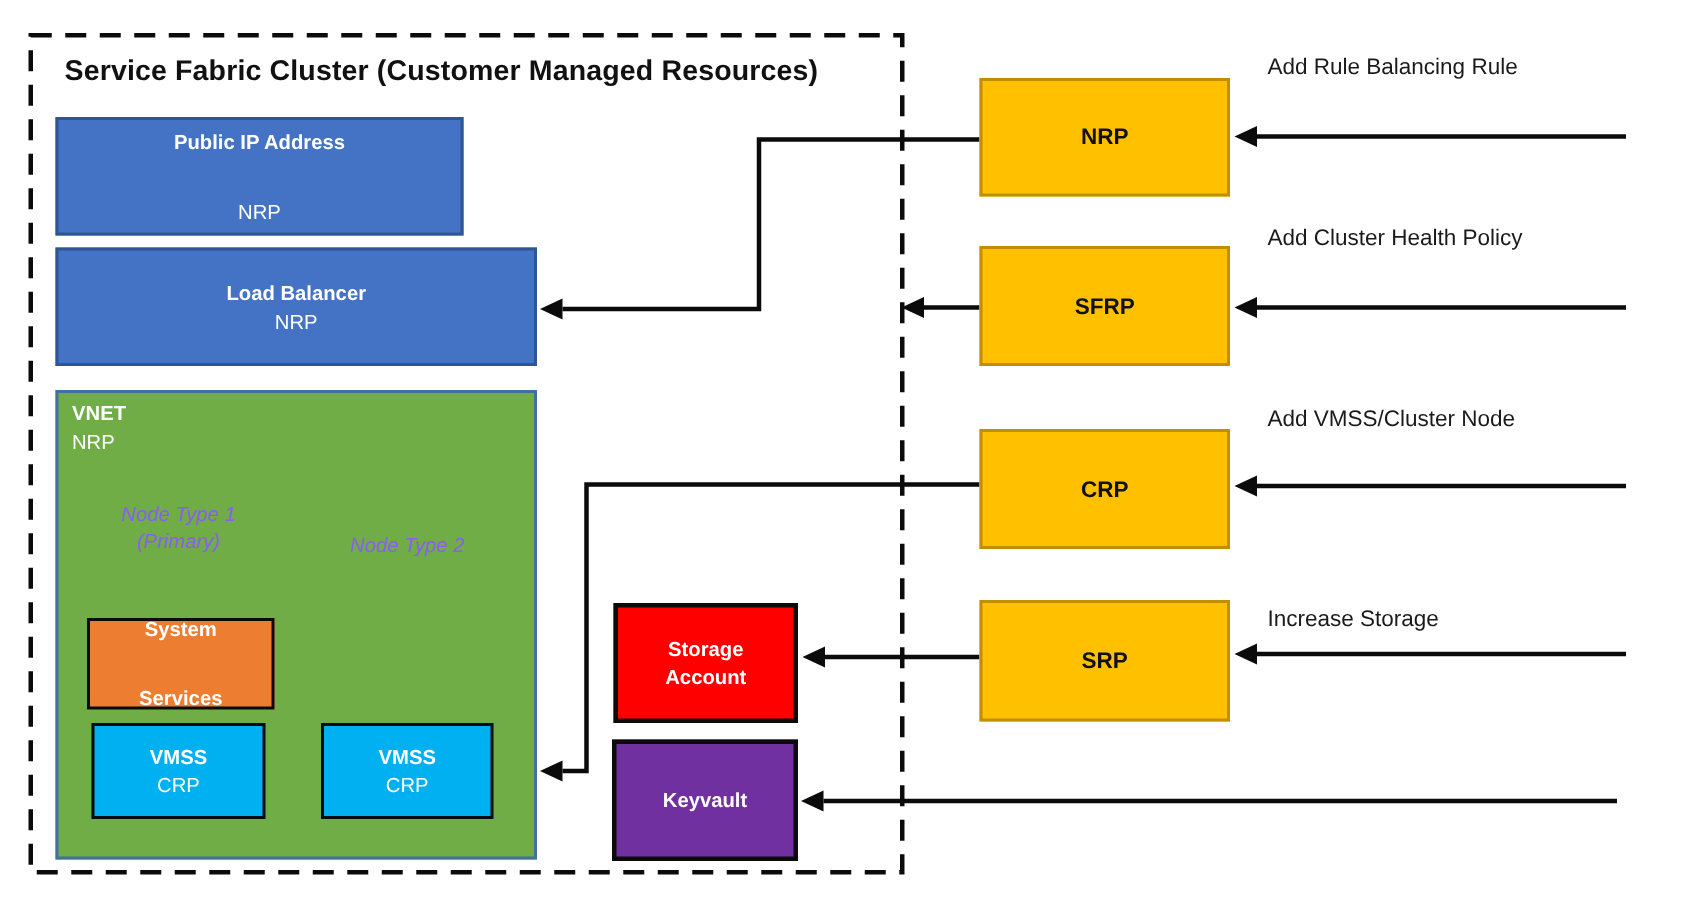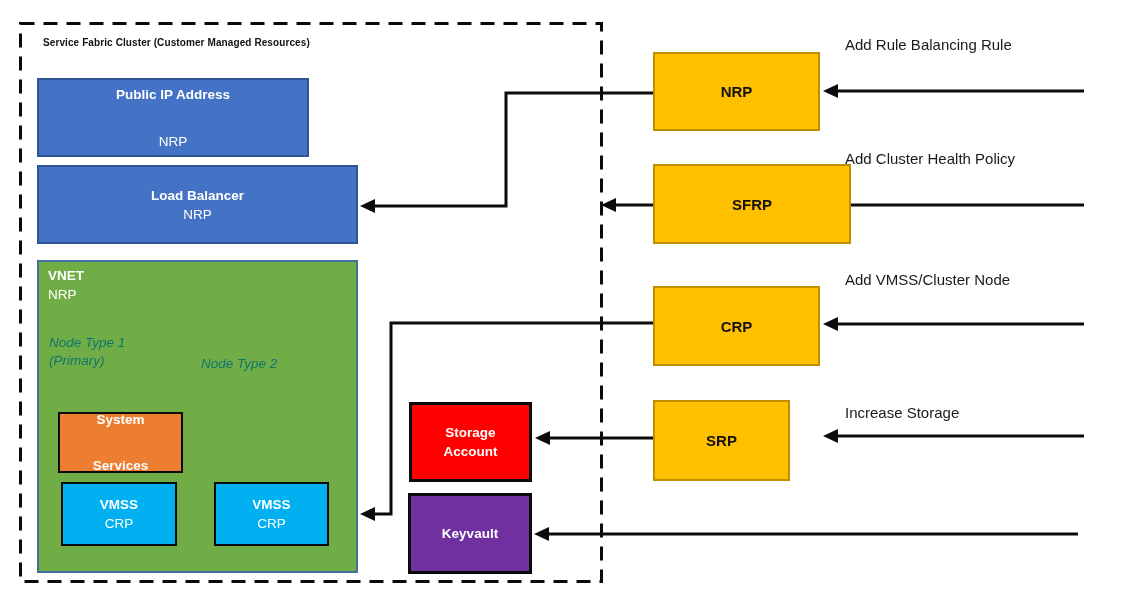--- a/index.html
+++ b/index.html
@@ -5,42 +5,42 @@
   * { margin:0; padding:0; box-sizing:border-box; }
   html,body { background:#fff; }
   body { font-family:"Liberation Sans", sans-serif; }
   .canvas {
     position:relative; width:1129px; height:605px; background:#fff; overflow:hidden;
   }
   .abs { position:absolute; }
   svg.wires { position:absolute; left:0; top:0; pointer-events:none; }
 
   .cluster-title {
-    left:43px; top:37px; font-size:10px; font-weight:bold; color:#111;
+    left:43px; top:37px; font-size:19px; font-weight:bold; color:#111;
     letter-spacing:0.1px;
   }
 
   .fillbox {
     position:absolute; display:flex; flex-direction:column;
     align-items:center; justify-content:center; text-align:center;
   }
   .bluebox  { background:var(--blue,#4472C4);  border:2px solid #2F5597; }
   .greenbox { background:var(--green,#70AD47); border:2px solid #41719C; }
   .goldbox  { background:var(--gold,#FFC000);  border:2px solid #BF8F00; }
   .orangebox{ background:var(--orange,#ED7D31);border:2px solid #0b0b0b; }
   .cyanbox  { background:var(--cyan,#00B0F0);  border:2px solid #0b0b0b; }
   .redbox   { background:var(--red,#FF0000);   border:3px solid #0b0b0b; }
   .purplebox{ background:var(--purple,#7030A0);border:3px solid #0b0b0b; }
 
   .wtitle { color:#fff; font-weight:bold; font-size:13.5px; line-height:19px; }
   .wsub   { color:#fff; font-size:13.5px; line-height:19px; }
   .vnet-labels { position:absolute; left:48px; top:266px; text-align:left; }
   .node-label {
-    position:absolute; font-style:italic;
-    font-size:13.5px; color:#0f766e; line-height:18px;
+    position:absolute; text-align:center; font-style:italic;
+    font-size:13.5px; color:#8b5cf6; line-height:18px;
   }
   .provider-label { color:#111; font-weight:bold; font-size:15px; }
   .action-label {
     position:absolute; font-size:15px; color:#1a1a1a; white-space:nowrap;
   }
 </style>
 </head>
 <body>
 
 <div class="canvas">
@@ -127,27 +127,27 @@
     <div class="wtitle">Account</div>
   </div>
 
   <div class="fillbox purplebox" style="left:408px; top:493px; width:124px; height:81px;">
     <div class="wtitle">Keyvault</div>
   </div>
 
   <div class="fillbox goldbox" style="left:653px; top:52px; width:167px; height:79px;">
     <div class="provider-label">NRP</div>
   </div>
-  <div class="fillbox goldbox" style="left:653px; top:164px; width:198px; height:80px;">
+  <div class="fillbox goldbox" style="left:653px; top:164px; width:167px; height:80px;">
     <div class="provider-label">SFRP</div>
   </div>
   <div class="fillbox goldbox" style="left:653px; top:286px; width:167px; height:80px;">
     <div class="provider-label">CRP</div>
   </div>
-  <div class="fillbox goldbox" style="left:653px; top:400px; width:137px; height:81px;">
+  <div class="fillbox goldbox" style="left:653px; top:400px; width:167px; height:81px;">
     <div class="provider-label">SRP</div>
   </div>
 
   <div class="action-label" style="left:845px; top:36px;">Add Rule Balancing Rule</div>
   <div class="action-label" style="left:845px; top:150px;">Add Cluster Health Policy</div>
   <div class="action-label" style="left:845px; top:271px;">Add VMSS/Cluster Node</div>
   <div class="action-label" style="left:845px; top:404px;">Increase Storage</div>
 
 </div>
 

